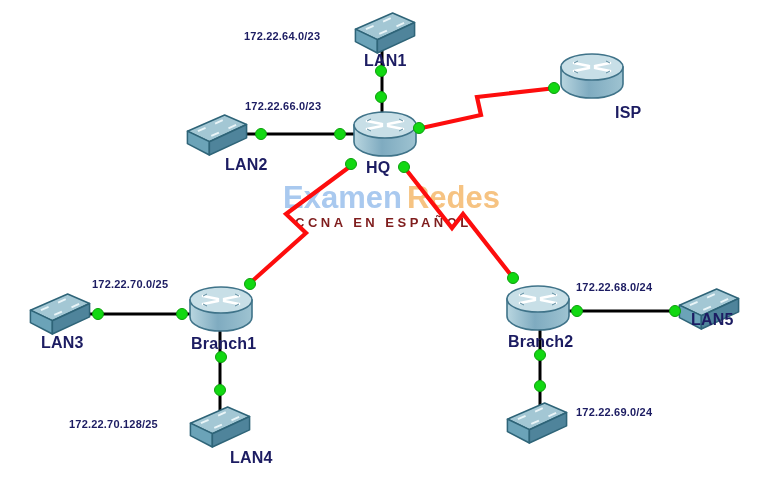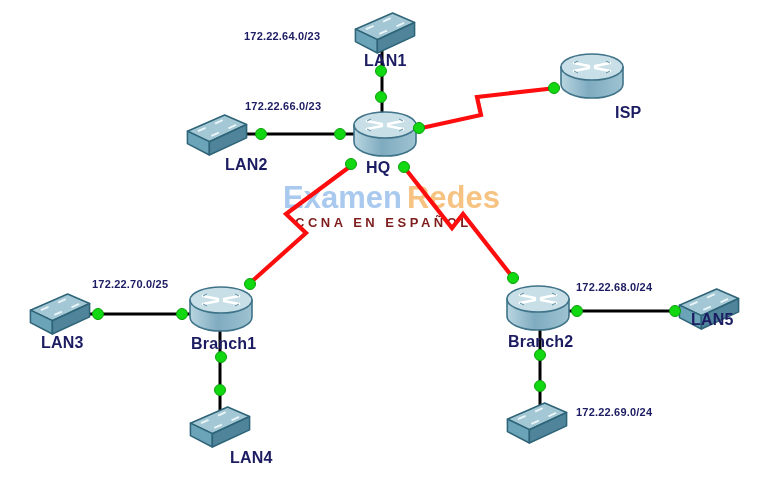--- a/index.html
+++ b/index.html
@@ -113,20 +113,21 @@
       <circle cx="577" cy="311" r="5.5"></circle>
       <circle cx="675" cy="311" r="5.5"></circle>
       <circle cx="540" cy="355" r="5.5"></circle>
       <circle cx="540" cy="386" r="5.5"></circle>
     </g>
   </svg>
 
   <div class="lbl net" style="left:244px; top:30px;">172.22.64.0/23</div>
   <div class="lbl net" style="left:245px; top:100px;">172.22.66.0/23</div>
   <div class="lbl net" style="left:92px;  top:278px;">172.22.70.0/25</div>
+  <div class="lbl net" style="left:69px;  top:418px;">172.22.70.128/25</div>
   <div class="lbl net" style="left:576px; top:281px;">172.22.68.0/24</div>
   <div class="lbl net" style="left:576px; top:406px;">172.22.69.0/24</div>
 
   <div class="lbl" style="left:364px; top:52px;">LAN1</div>
   <div class="lbl" style="left:197px; top:156px;padding-left:28px;">LAN2</div>
   <div class="lbl" style="left:41px;  top:334px;">LAN3</div>
   <div class="lbl" style="left:202px; top:449px;padding-left:28px;">LAN4</div>
   <div class="lbl" style="left:691px; top:311px;">LAN5</div>
   <div class="lbl" style="left:536px; top:441px;margin-top:40px;">LAN6</div>
   <div class="lbl" style="left:366px; top:159px;">HQ</div>

